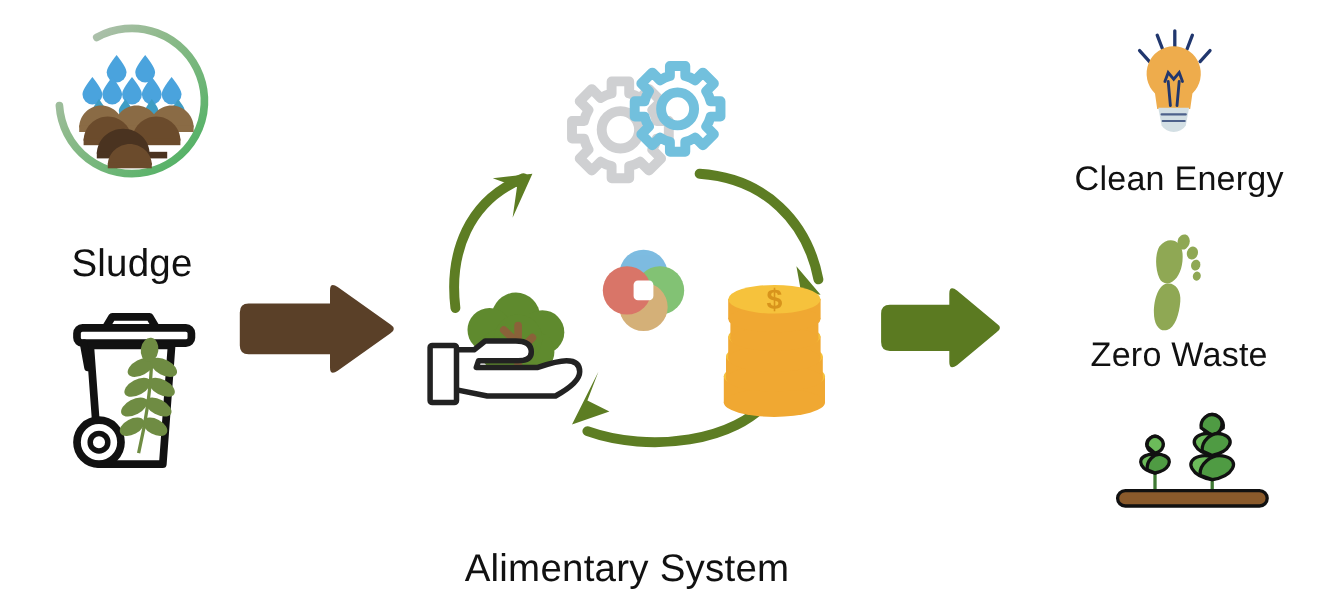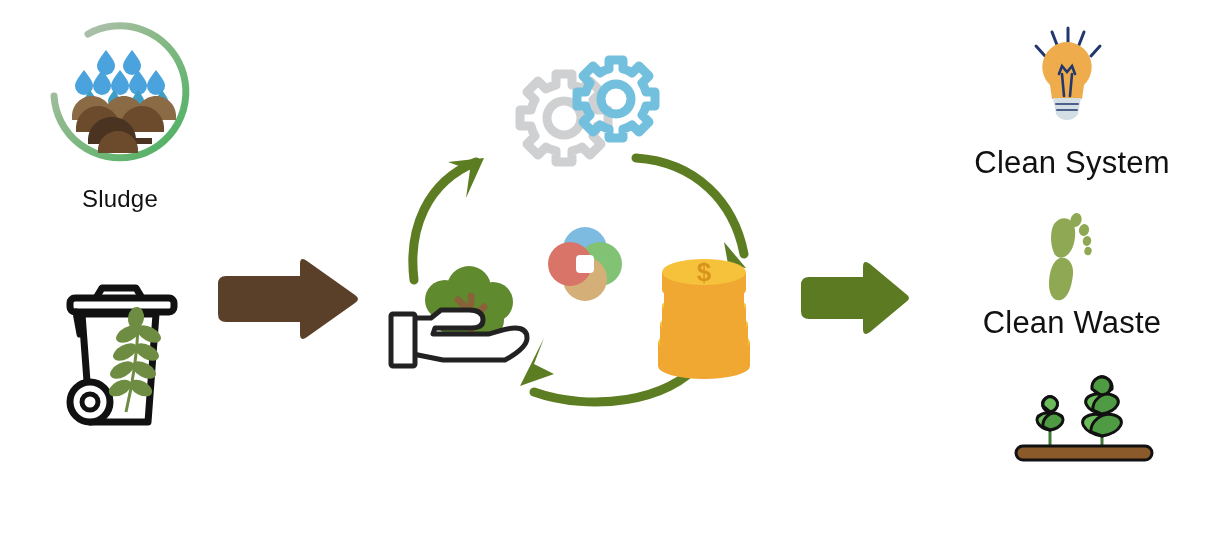--- a/index.html
+++ b/index.html
@@ -21,21 +21,21 @@
   .node { position: absolute; }
   .label {
     position: absolute;
     color: #111111;
     font-family: "Liberation Sans", sans-serif;
     font-weight: 300;
     letter-spacing: 0.2px;
     white-space: nowrap;
     text-align: center;
   }
-  .label-lg { font-size: 24px; }
+  .label-lg { font-size: 35px; margin-top: 35px; }
   .label-md { font-size: 31px; }
 
   
   #sludge-icon { left: 44px; top: 18px; width: 152px; height: 152px; }
   #green-waste-icon { left: 52px; top: 276px; width: 140px; height: 158px; }
 
   
   #arrow-brown { left: 214px; top: 258px; width: 148px; height: 76px; }
   #arrow-green { left: 798px; top: 261px; width: 110px; height: 70px; }
 
@@ -258,20 +258,21 @@
       <g opacity="0.78">
         <circle cx="38" cy="23" r="22" fill="#59a9d8"></circle>
         <circle cx="53" cy="38" r="22" fill="#5fb14e"></circle>
         <circle cx="38" cy="53" r="22" fill="#c99a53"></circle>
         <circle cx="23" cy="38" r="22" fill="#cf4f3e"></circle>
       </g>
       <rect x="29" y="29" width="18" height="18" rx="4" fill="#ffffff"></rect>
     </svg>
   </div>
 
+  <div class="label label-lg" id="label-alimentary">Alimentary System</div>
 
   <div class="node" id="arrow-green">
     <svg width="110" height="70" viewBox="0 0 110 70">
       <path d="M3 24 q0 -8 8 -8 h54 v-10 q0 -8 7 -3 l36 30 q6 4 0 8 l-36 30 q-7 5 -7 -3 v-10 h-54 q-8 0 -8 -8 z" fill="#5b7a21"></path>
     </svg>
   </div>
 
   <div class="node" id="bulb-icon">
     <svg width="82" height="116" viewBox="0 0 82 116">
 
@@ -291,35 +292,35 @@
         <path d="M46 52 l-2 22"></path>
       </g>
 
       <path d="M27 76 h28 l-3 16 a13 13 0 0 1 -22 0 z" fill="#d3dfe4"></path>
       <g stroke="#21376e" stroke-width="2" stroke-linecap="round" opacity="0.75">
         <path d="M30 82 h22"></path>
         <path d="M31 88 h20"></path>
       </g>
     </svg>
   </div>
-  <div class="label label-md" id="label-clean-energy">Clean System</div>
+  <div class="label label-md" id="label-clean-energy">Clean Energy</div>
 
   <div class="node" id="foot-icon">
     <svg width="54" height="96" viewBox="0 0 54 96">
       <g fill="#8fa854">
         <path d="M14 16 c8 -10 20 -6 21 6 c1 12 -3 22 -9 26 c-4 3 -10 2 -12 -3 c-4 -9 -4 -22 0 -29 z"></path>
         <path d="M20 50 c8 -2 14 6 13 16 c-1 12 -5 24 -12 26 c-7 2 -12 -5 -12 -16 c0 -12 4 -24 11 -26 z"></path>
         <ellipse cx="36" cy="12" rx="5.5" ry="7" transform="rotate(16 36 12)"></ellipse>
         <ellipse cx="44" cy="22" rx="5" ry="6" transform="rotate(16 44 22)"></ellipse>
         <ellipse cx="47" cy="33" rx="4.2" ry="5" transform="rotate(16 47 33)"></ellipse>
         <ellipse cx="48" cy="43" rx="3.6" ry="4.2" transform="rotate(16 48 43)"></ellipse>
       </g>
     </svg>
   </div>
-  <div class="label label-md" id="label-zero-waste">Clean Waste</div>
+  <div class="label label-md" id="label-zero-waste">Zero Waste</div>
 
   <div class="node" id="plants-icon">
     <svg width="148" height="86" viewBox="0 0 148 86">
 
       <g stroke="#111111" stroke-width="3" stroke-linejoin="round">
         <path d="M40 70 v-36" fill="none" stroke="#3f7a34"></path>
         <path d="M40 34 c-8 -2 -10 -10 -4 -14 c6 -4 12 2 11 8 z" fill="#6cbb5a"></path>
         <path d="M40 34 c8 -2 10 -10 4 -14 c-6 -4 -12 2 -11 8 z" fill="#6cbb5a"></path>
         <path d="M40 52 c-12 -2 -18 -12 -8 -16 c9 -4 16 6 15 13 z" fill="#6cbb5a"></path>
         <path d="M40 52 c12 -2 18 -12 8 -16 c-9 -4 -16 6 -15 13 z" fill="#4f9b43"></path>

